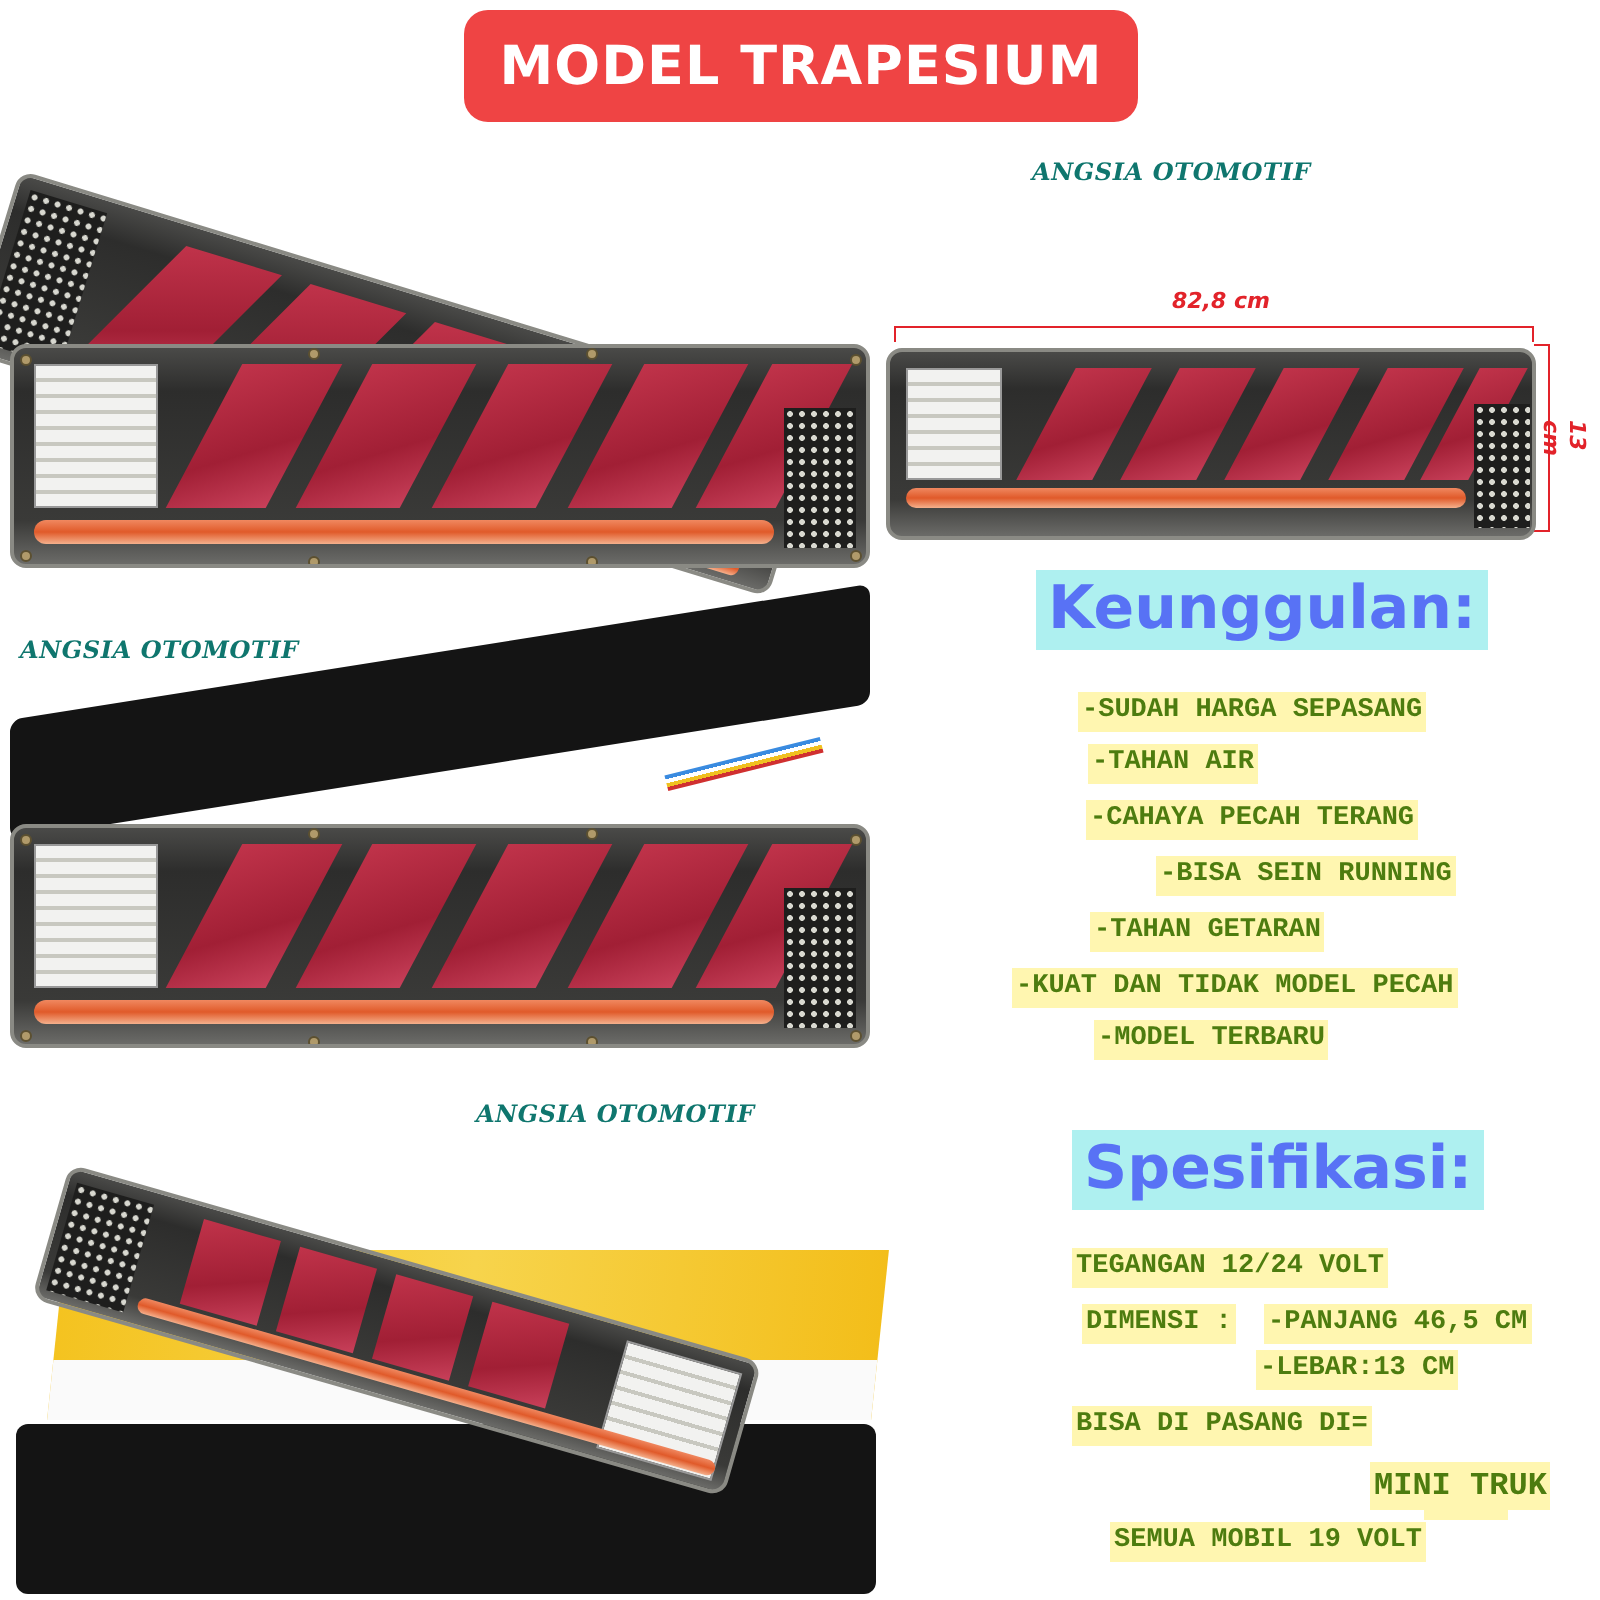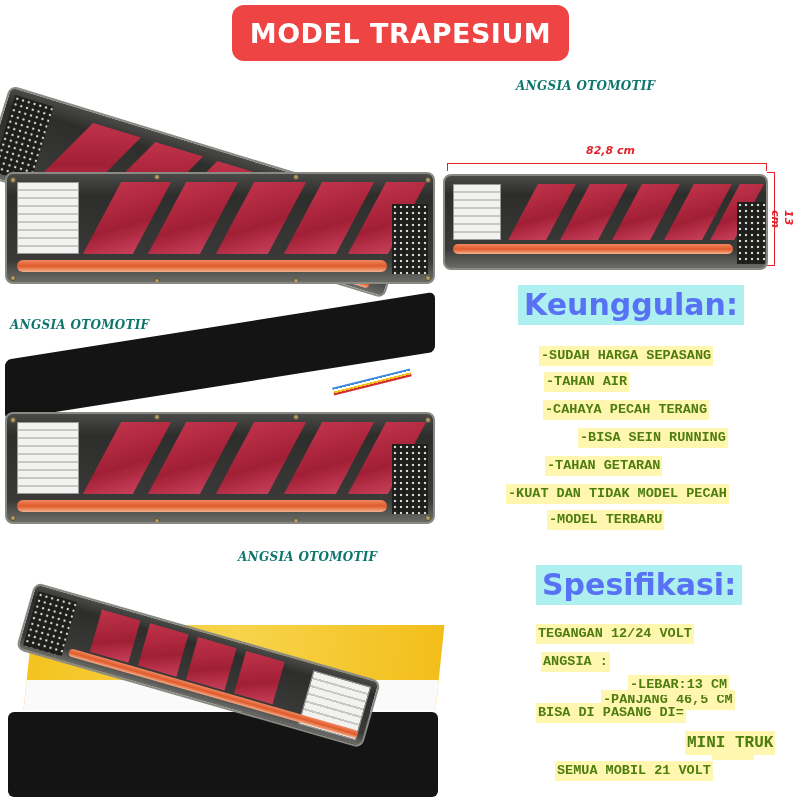--- a/index.html
+++ b/index.html
@@ -172,19 +172,19 @@
 <div class="abs hl" style="left:544px; top:372px;">-TAHAN AIR</div>
 <div class="abs hl" style="left:543px; top:400px;">-CAHAYA PECAH TERANG</div>
 <div class="abs hl" style="left:544px; top:428px;margin-left:34px;">-BISA SEIN RUNNING</div>
 <div class="abs hl" style="left:545px; top:456px;">-TAHAN GETARAN</div>
 <div class="abs hl" style="left:506px; top:484px;">-KUAT DAN TIDAK MODEL PECAH</div>
 <div class="abs hl" style="left:547px; top:510px;">-MODEL TERBARU</div>
 
 <div class="abs section-head" style="left:536px; top:565px;">Spesifikasi:</div>
 
 <div class="abs hl" style="left:536px; top:624px;">TEGANGAN 12/24 VOLT</div>
-<div class="abs hl" style="left:541px; top:652px;">ANGSIA :</div>
-<div class="abs hl" style="left:601px; top:652px;margin-top:38px;">-PANJANG 46,5 CM</div>
+<div class="abs hl" style="left:541px; top:652px;">DIMENSI :</div>
+<div class="abs hl" style="left:632px; top:652px;">-PANJANG 46,5 CM</div>
 <div class="abs hl" style="left:628px; top:675px;">-LEBAR:13 CM</div>
 <div class="abs hl" style="left:536px; top:703px;">BISA DI PASANG DI=</div>
 <div class="abs hl big" style="left:712px; top:702px;margin-top:34px;">TRUK</div>
 <div class="abs hl big" style="left:685px; top:731px;">MINI TRUK</div>
-<div class="abs hl" style="left:555px; top:761px;">SEMUA MOBIL 21 VOLT</div>
+<div class="abs hl" style="left:555px; top:761px;">SEMUA MOBIL 19 VOLT</div>
 
 </body></html>

